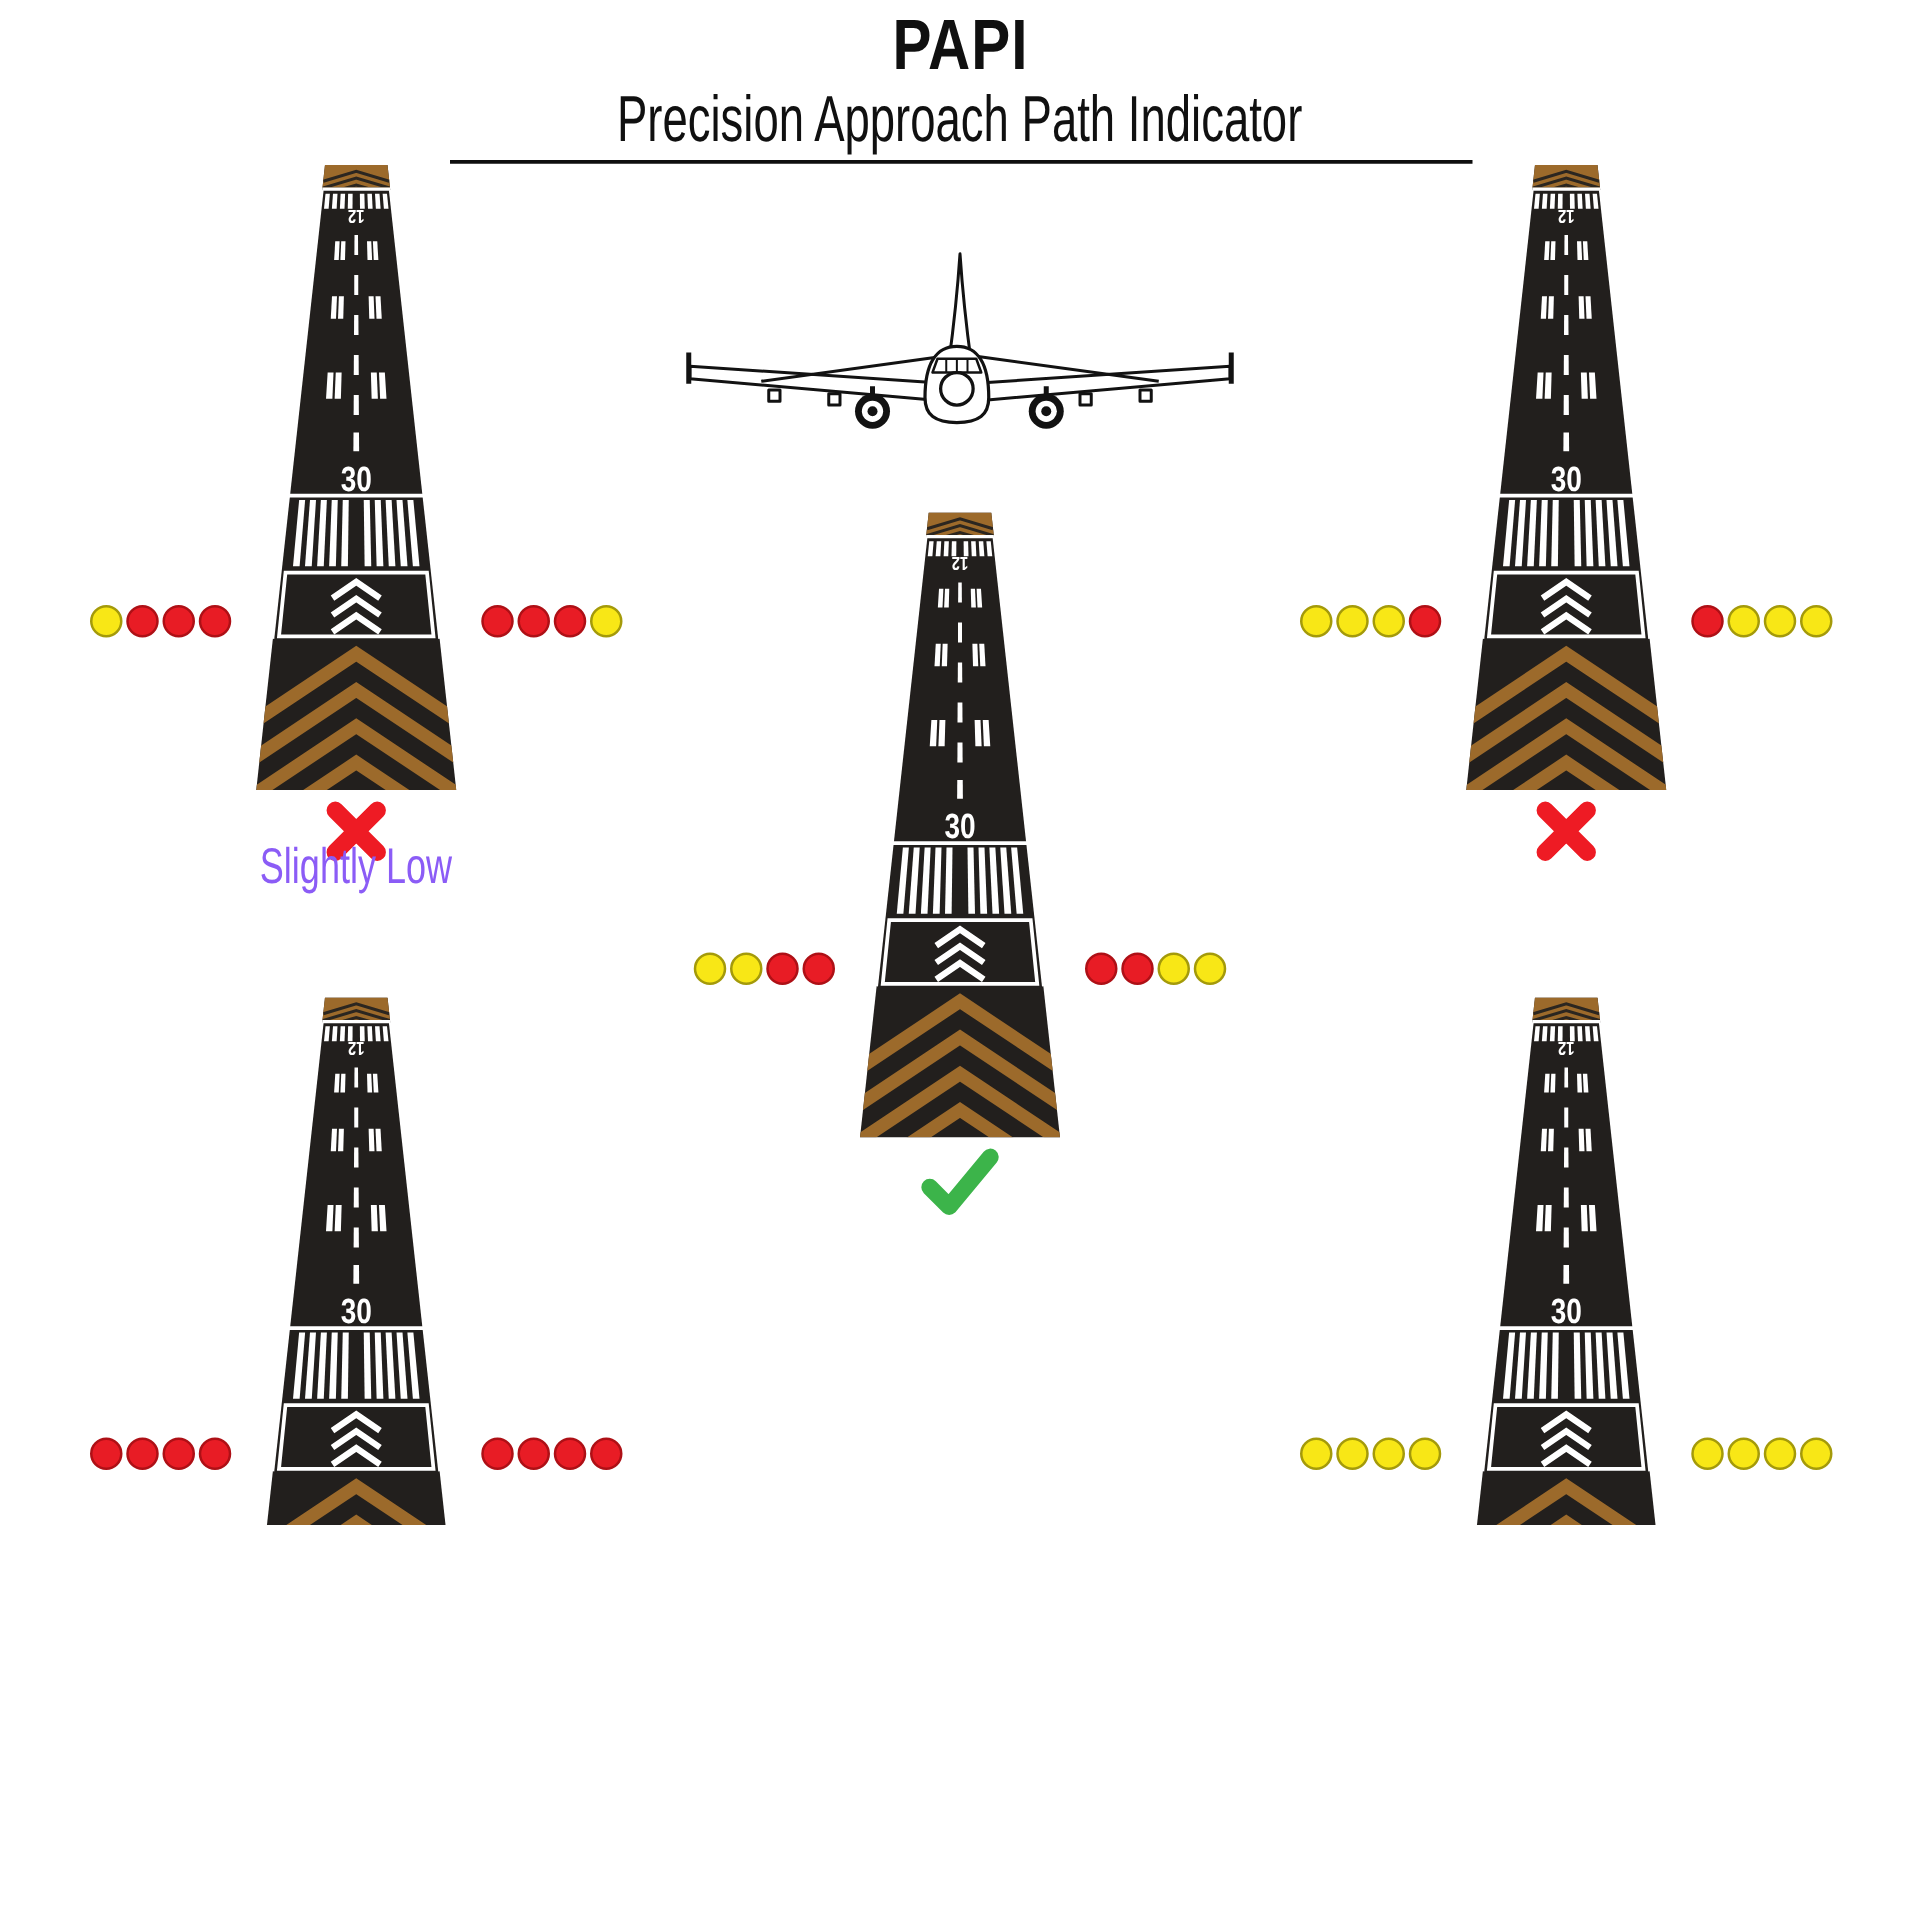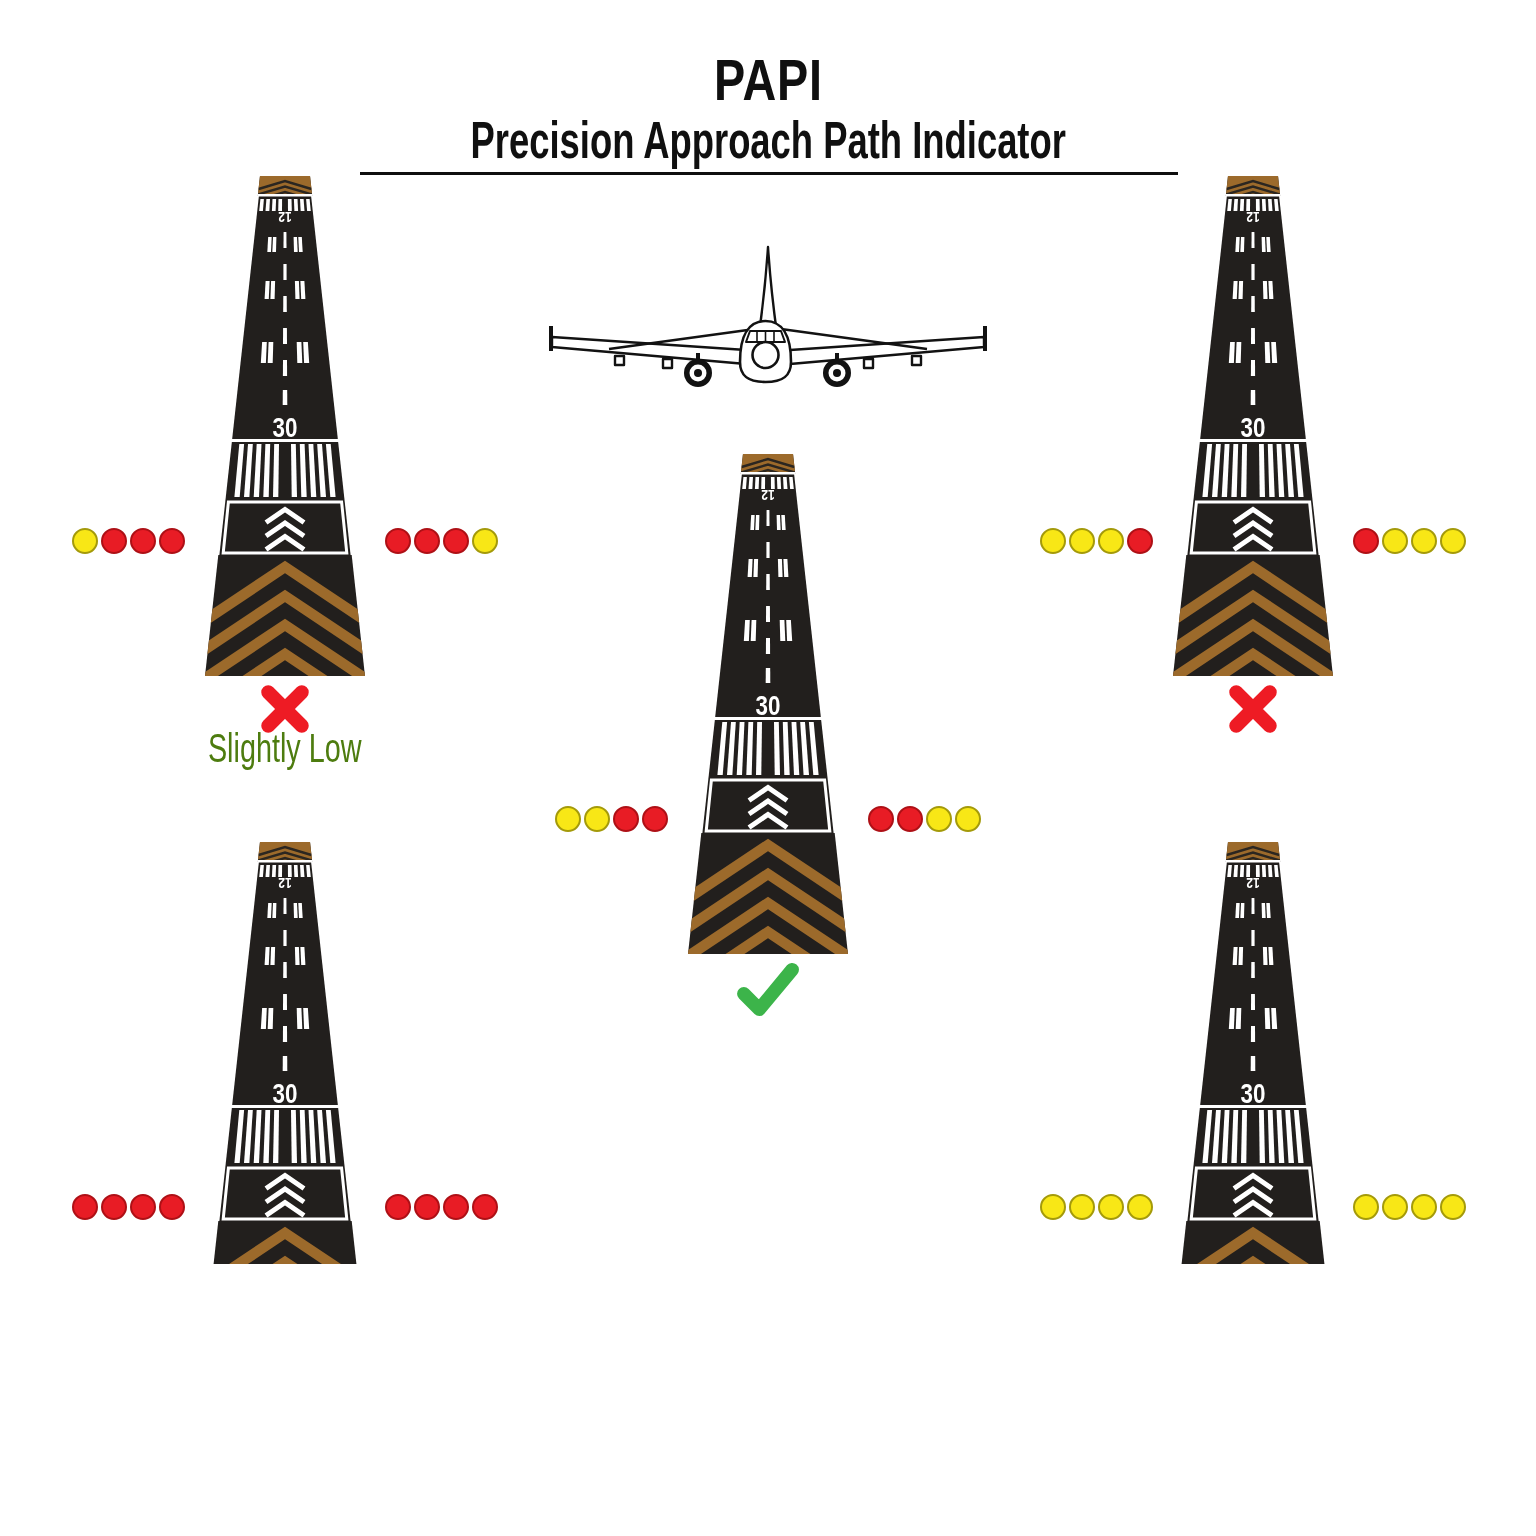--- a/index.html
+++ b/index.html
@@ -1,37 +1,37 @@
 <!DOCTYPE html>
 <html><head>
 <meta charset="utf-8">
 <style>
   html,body{margin:0;padding:0;background:#fff;}
   #canvas{position:relative;width:1536px;height:1220px;background:#ffffff;overflow:hidden;
-          font-family:"Liberation Sans",sans-serif;color:#101010;margin-top:44px;}
+          font-family:"Liberation Sans",sans-serif;color:#101010;}
 
   
   .title-wrap{position:absolute;top:6px;left:0;width:100%;text-align:center;line-height:1.08;}
   .title-main{font-size:57px;font-weight:700;letter-spacing:1px;}
-  .title-sub{font-size:52px;font-weight:700;letter-spacing:0px;}
+  .title-sub{font-size:52px;font-weight:400;letter-spacing:0px;}
   .title-main>span,.title-sub>span{display:inline-block;}
   .title-main>span{transform:scaleX(0.82);}
   .title-sub>span{transform:scaleX(0.70);}
   .title-rule{position:absolute;top:128px;left:360px;width:818px;height:3px;background:#0e0e0e;}
 
   
   .scenario{position:absolute;width:430px;height:680px;}
   .runway{position:absolute;left:105px;top:0;width:220px;height:500px;display:block;}
   .lights{position:absolute;top:352px;display:flex;gap:3px;}
   .lights-left{left:2px;}
   .lights-right{left:315px;}
   .light{width:26px;height:26px;border-radius:50%;border:2px solid #000;box-sizing:border-box;}
   .mark{position:absolute;top:506px;left:0;width:430px;display:flex;justify-content:center;}
-  .label{position:absolute;top:544px;left:0;width:430px;text-align:center;
-         font-size:40px;font-weight:400;white-space:pre-line;line-height:1.42;color:#4d7c0f;}
+  .label{position:absolute;top:533px;left:0;width:430px;text-align:center;
+         font-size:40px;font-weight:400;white-space:pre-line;line-height:1.42;color:#8b5cf6;}
   .label>span{display:inline-block;transform:scaleX(0.72);white-space:pre-line;}
 
   
   .airplane{position:absolute;left:543px;top:197px;width:450px;height:165px;}
 </style>
 </head>
 <body>
 
 <div id="canvas">
 

